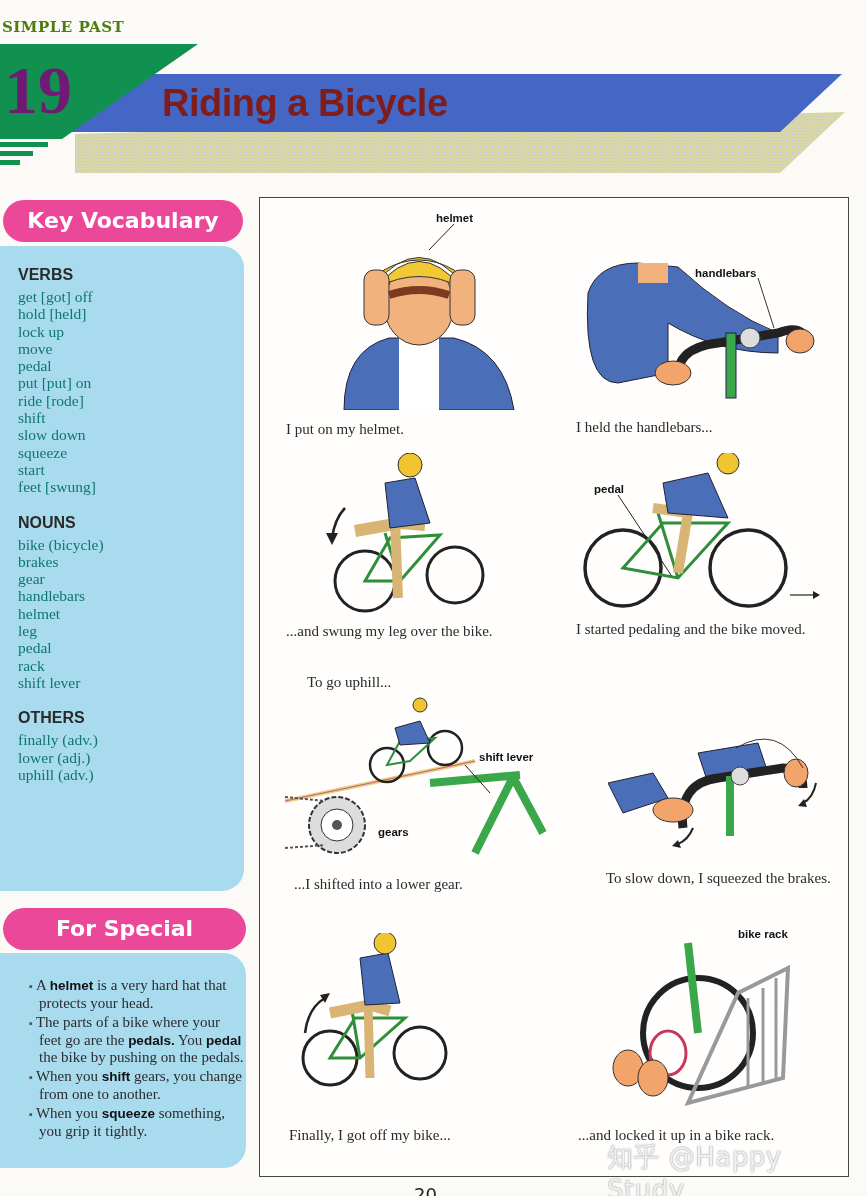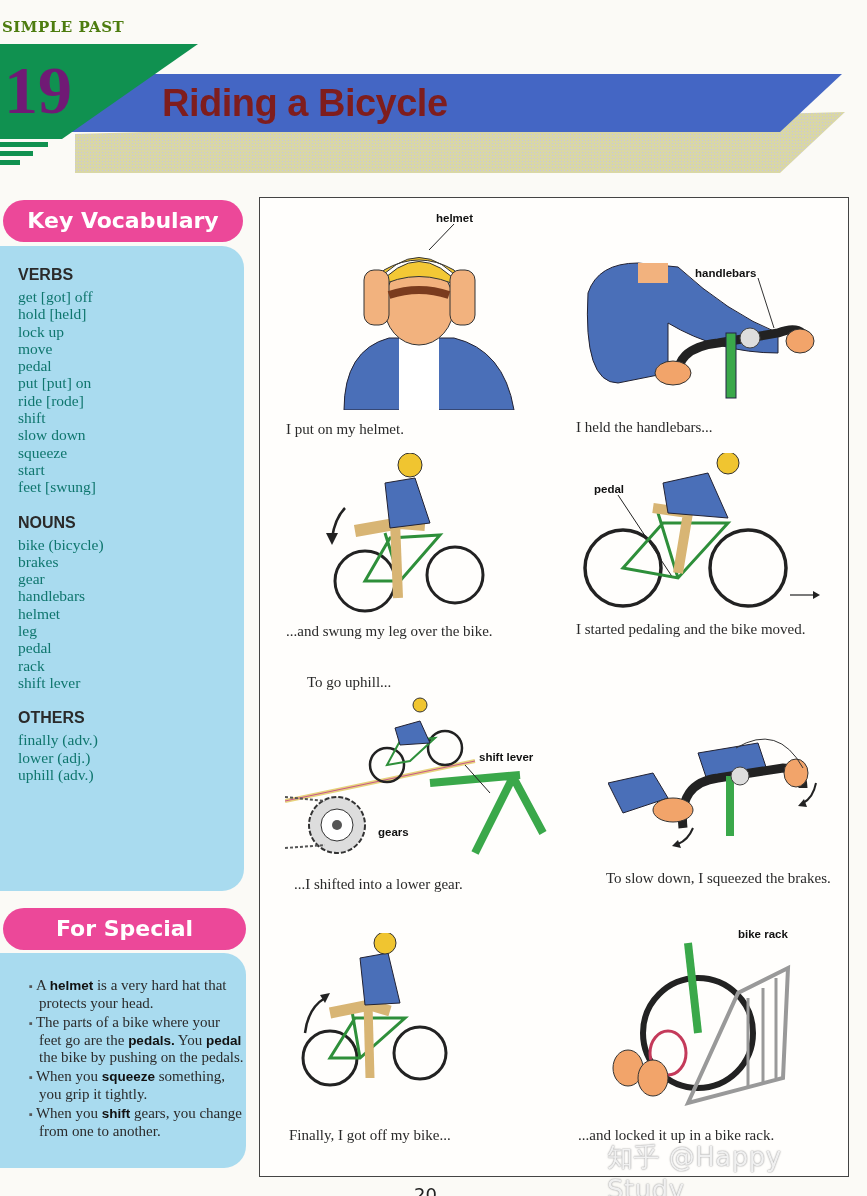--- a/index.html
+++ b/index.html
@@ -88,22 +88,22 @@
         <li>uphill (adv.)</li>
       </ul>
     </div>
 </div>
 
 <div class="abs pill pill-attn">For Special Attention</div>
 <div class="abs bluebox attn-box">
   <div class="attn-inner" id="attn-inner">
       <div class="attn-item"><span style="font-size: 11px; color: rgb(85, 85, 85); margin-right: 3px;">▪</span><span>A </span><b>helmet</b><span> is a very hard hat that protects your head.</span></div>
       <div class="attn-item"><span style="font-size: 11px; color: rgb(85, 85, 85); margin-right: 3px;">▪</span><span>The parts of a bike where your feet go are the </span><b>pedals.</b><span> You </span><b>pedal</b><span> the bike by pushing on the pedals.</span></div>
+      <div class="attn-item"><span style="font-size: 11px; color: rgb(85, 85, 85); margin-right: 3px;">▪</span><span>When you </span><b>shift</b><span> gears, you change from one to another.</span></div>
       <div class="attn-item"><span style="font-size: 11px; color: rgb(85, 85, 85); margin-right: 3px;">▪</span><span>When you </span><b>squeeze</b><span> something, you grip it tightly.</span></div>
-      <div class="attn-item"><span style="font-size: 11px; color: rgb(85, 85, 85); margin-right: 3px;">▪</span><span>When you </span><b>shift</b><span> gears, you change from one to another.</span></div>
     </div>
 </div>
 
 <div class="abs frame">
 
   <div class="abs" style="left:44px;top:12px;width:230px;height:200px;">
     <div class="abs lbl" style="left:132px;top:2px;">helmet</div>
     <svg width="230" height="200" viewBox="0 0 230 200">
       <line x1="150" y1="14" x2="125" y2="40" stroke="#222"></line>
       <path d="M40,200 Q40,140 85,128 L150,128 Q200,140 210,200 Z" fill="#4a6fb8" stroke="#223"></path>

